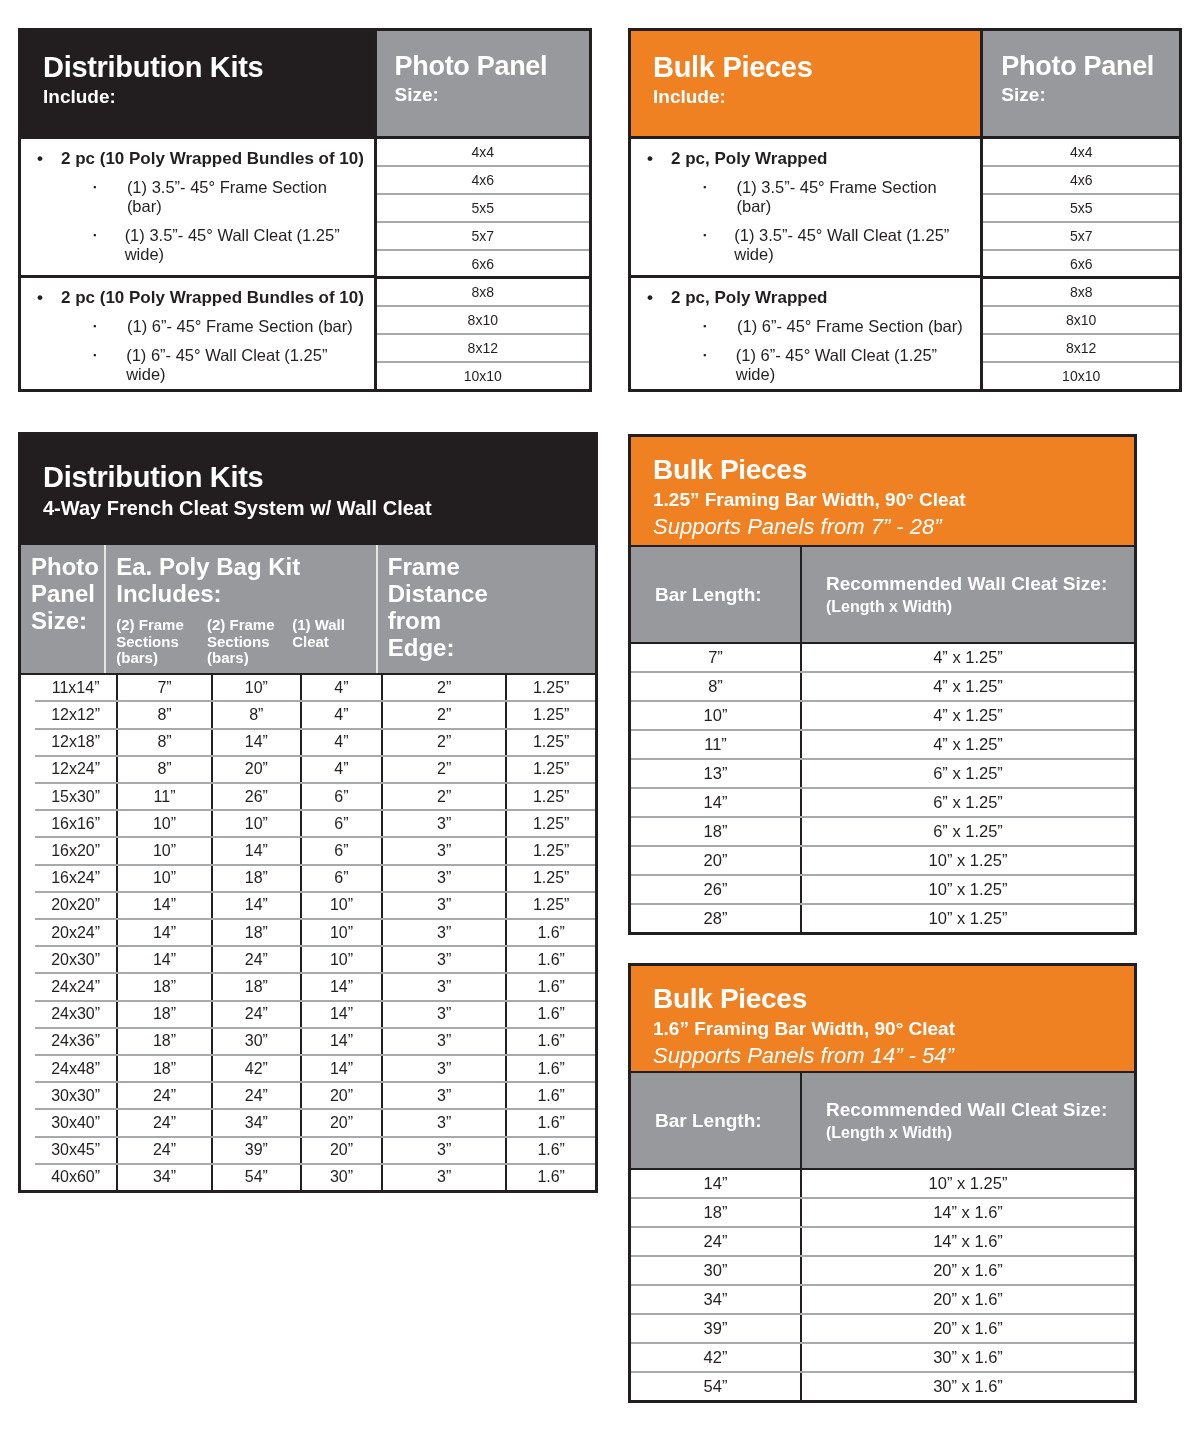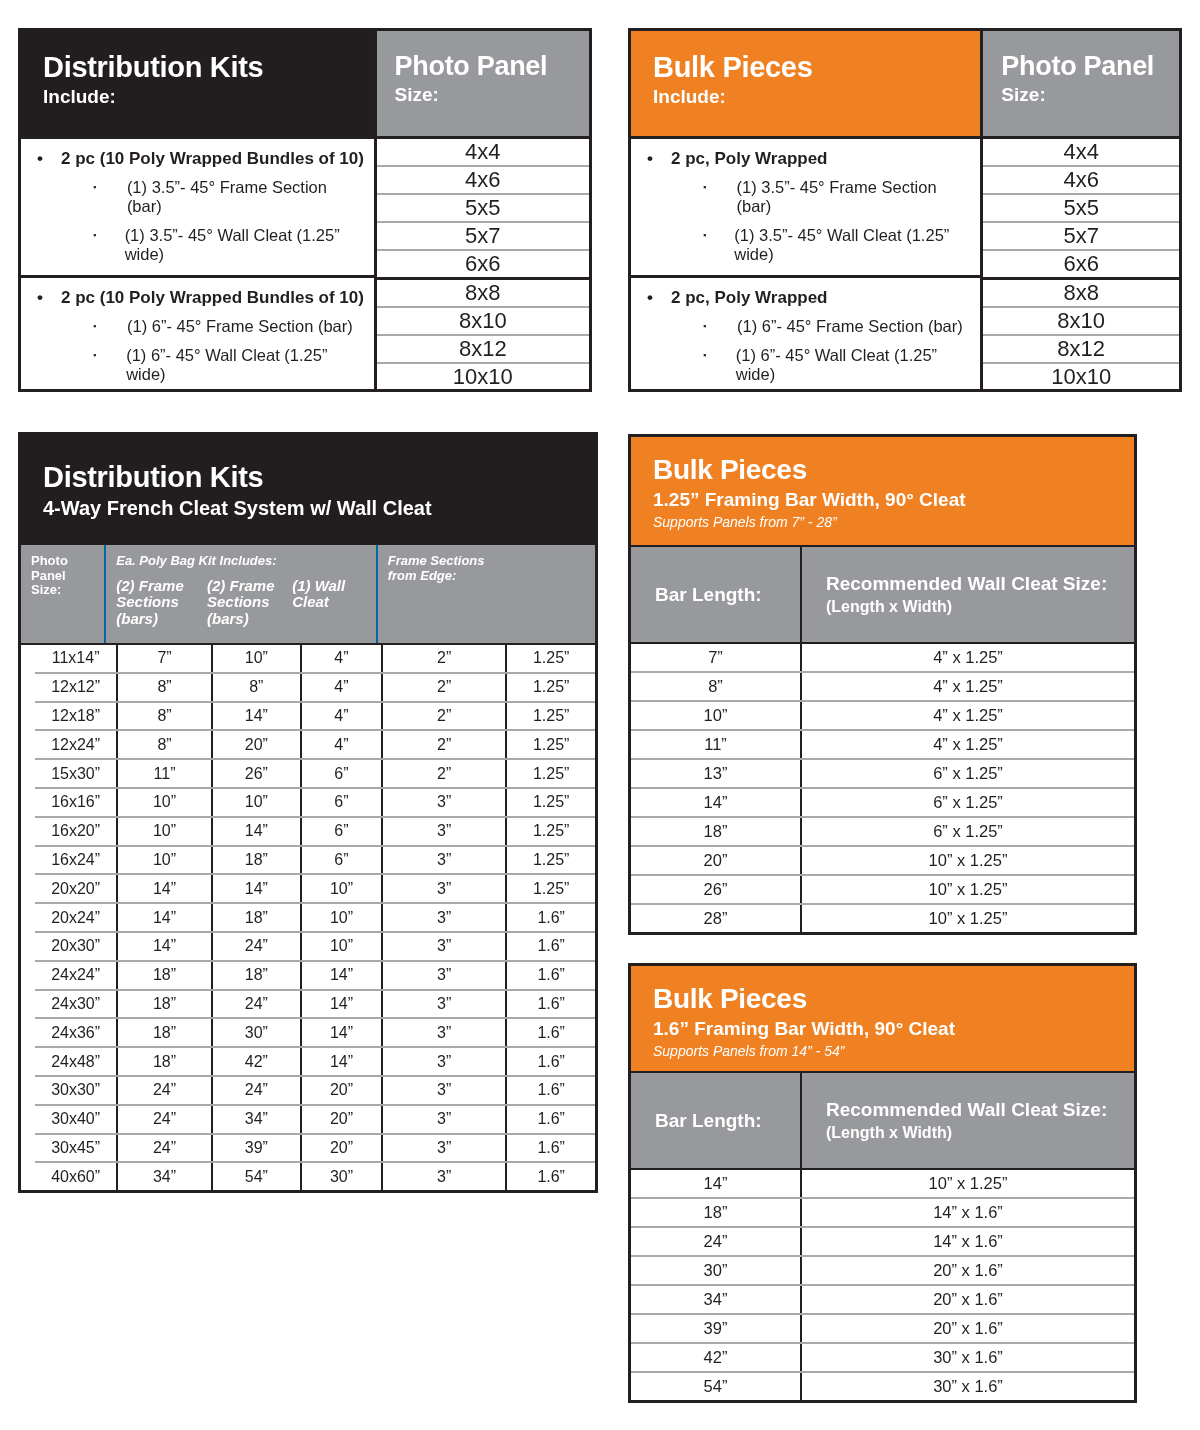--- a/index.html
+++ b/index.html
@@ -29,50 +29,50 @@
 
   .combo-groups { flex: 1; display: flex; flex-direction: column; }
   .combo-cell { display: flex; flex-direction: column; justify-content: center; padding: 6px 8px 6px 16px; }
   .combo-cell.group-divide { border-top: 3px solid #231f20; }
   .bullet-main { display: flex; align-items: baseline; font-size: 17px; font-weight: bold; margin: 4px 0; }
   .bullet-main .dot { width: 24px; text-align: left; font-size: 17px; }
   .bullet-sub { display: flex; align-items: baseline; font-size: 16.5px; margin: 5px 0 5px 56px; }
   .bullet-sub .sq { width: 34px; font-size: 9px; position: relative; top: -3px; }
 
   .sizes { flex: 1; display: flex; flex-direction: column; }
-  .size-row { flex: 1; display: flex; align-items: center; justify-content: center; font-size: 22px; }
+  .size-row { flex: 1; display: flex; align-items: center; justify-content: center; font-size: 14px; }
   .size-row + .size-row { border-top: 2px solid #a7a9ac; }
   .size-row.group-start { border-top: 3px solid #231f20; }
 
   
   .kits { left: 18px; top: 432px; width: 580px; height: 761px; display: flex; flex-direction: column; }
   .kits-black { flex: 0 0 110px; background: #221d1e; padding: 26px 22px 0 22px; }
   .kits-title { color: #fff; font-size: 29px; font-weight: bold; letter-spacing: -0.3px; }
   .kits-subtitle { color: #fff; font-size: 20px; font-weight: bold; margin-top: 3px; }
   .kgray { flex: 0 0 100px; background: #97999c; display: flex; border-bottom: 2px solid #231f20; }
   .kgcell { padding: 9px 6px 6px 10px; color: #fff; font-weight: bold; }
-  .kgcell + .kgcell { border-left: 2px solid #0369a1; font-style: italic; }
-  .kg-label { font-size: 13px; line-height: 1.12; }
+  .kgcell + .kgcell { border-left: 2px solid #e5e5e5; }
+  .kg-label { font-size: 24px; line-height: 1.12; }
   .kg-subrow { display: flex; margin-top: 9px; }
   .kg-subcol { font-size: 15px; line-height: 1.12; padding-right: 4px; }
   .kbody { flex: 1; display: flex; flex-direction: column; margin-left: 14px; }
   .krow { flex: 1; display: flex; }
   .krow + .krow { border-top: 2px solid #a7a9ac; }
   .kcell { display: flex; align-items: center; justify-content: center; font-size: 16px; }
   .kcell + .kcell { border-left: 2px solid #231f20; }
 
   
   .bulk { display: flex; flex-direction: column; }
   .bulk-1 { left: 628px; top: 434px; width: 509px; height: 501px; }
   .bulk-2 { left: 628px; top: 963px; width: 509px; height: 440px; }
   .bulk-orange { flex: 0 0 110px; background: #f08122; padding: 17px 0 0 22px; border-bottom: 2px solid #231f20; }
   .bulk-2 .bulk-orange { flex-basis: 107px; }
   .bulk-title { color: #fff; font-size: 28px; font-weight: bold; letter-spacing: -0.3px; }
   .bulk-subtitle { color: #fff; font-size: 19px; font-weight: bold; margin-top: 3px; }
-  .bulk-note { color: #fff; font-size: 14px; font-style: italic; margin-top: 3px; }
+  .bulk-note { color: #fff; font-size: 22px; font-style: italic; margin-top: 3px; }
   .bulk-gray { flex: 0 0 97px; background: #97999c; display: flex; border-bottom: 2px solid #231f20; }
   .bgcell { color: #fff; font-weight: bold; display: flex; flex-direction: column; justify-content: center; padding-left: 24px; }
   .bgcell.c1 { width: 34%; border-right: 2px solid #231f20; }
   .bgcell.c2 { flex: 1; }
   .bg-main { font-size: 19px; }
   .bg-sub { font-size: 16px; margin-top: 3px; }
   .bulk-body { flex: 1; display: flex; flex-direction: column; }
   .brow { flex: 1; display: flex; }
   .brow + .brow { border-top: 2px solid #a7a9ac; }
   .bcell { display: flex; align-items: center; justify-content: center; font-size: 16.5px; }
@@ -209,21 +209,21 @@
     </div>
     <div class="kgcell" style="width:47.3%">
       <div class="kg-label">Ea. Poly Bag Kit Includes:</div>
       <div class="kg-subrow">
         <div class="kg-subcol" style="width:35.8%">(2) Frame Sections (bars)</div>
         <div class="kg-subcol" style="width:33.6%">(2) Frame Sections (bars)</div>
         <div class="kg-subcol" style="width:30.6%">(1) Wall Cleat</div>
       </div>
     </div>
     <div class="kgcell" style="width:22.2%">
-      <div class="kg-label">Frame Sections from Edge:</div>
+      <div class="kg-label">Frame Distance from Edge:</div>
     </div>
   </div>
   <div class="kbody" id="kits-body">
       <div class="krow">
         <div class="kcell" style="width: 14.5%;">11x14”</div>
         <div class="kcell" style="width: 16.9%;">7”</div>
         <div class="kcell" style="width: 15.9%;">10”</div>
         <div class="kcell" style="width: 14.5%;">4”</div>
         <div class="kcell" style="width: 22.2%;">2”</div>
         <div class="kcell" style="flex: 1 1 0%;">1.25”</div>

